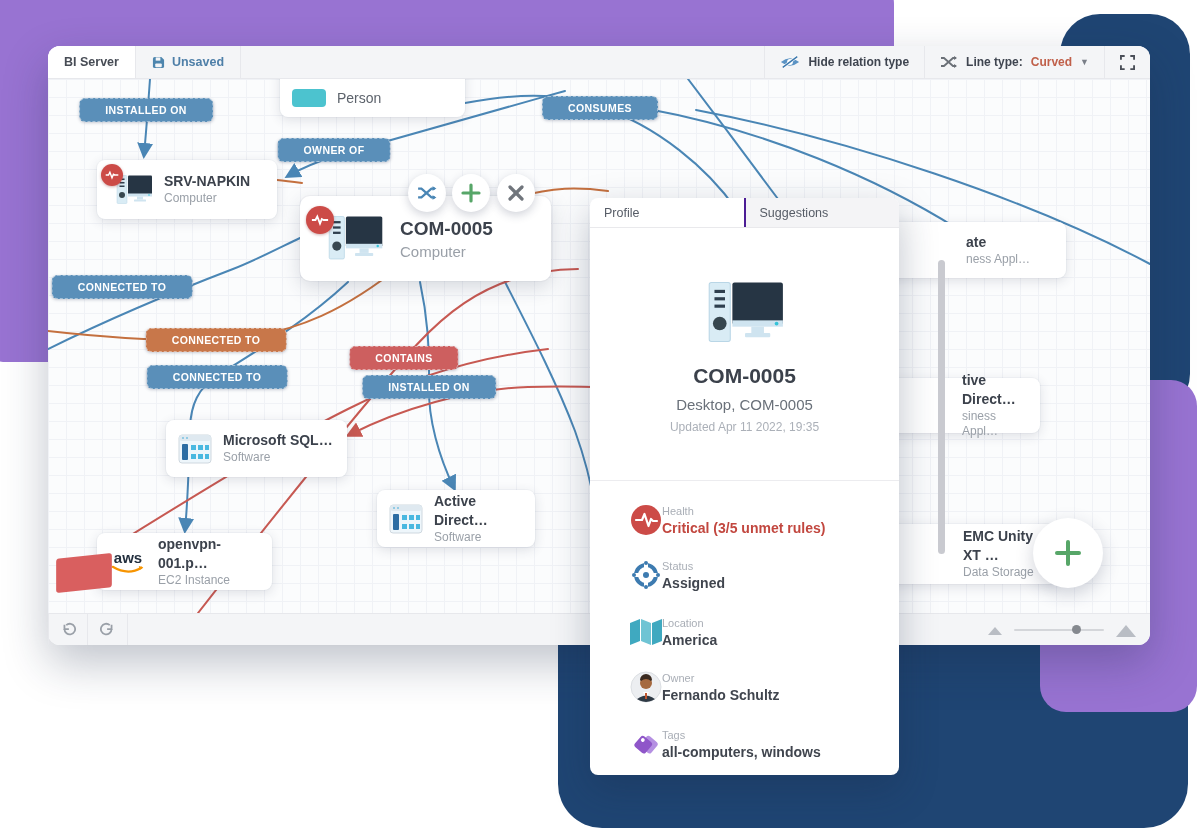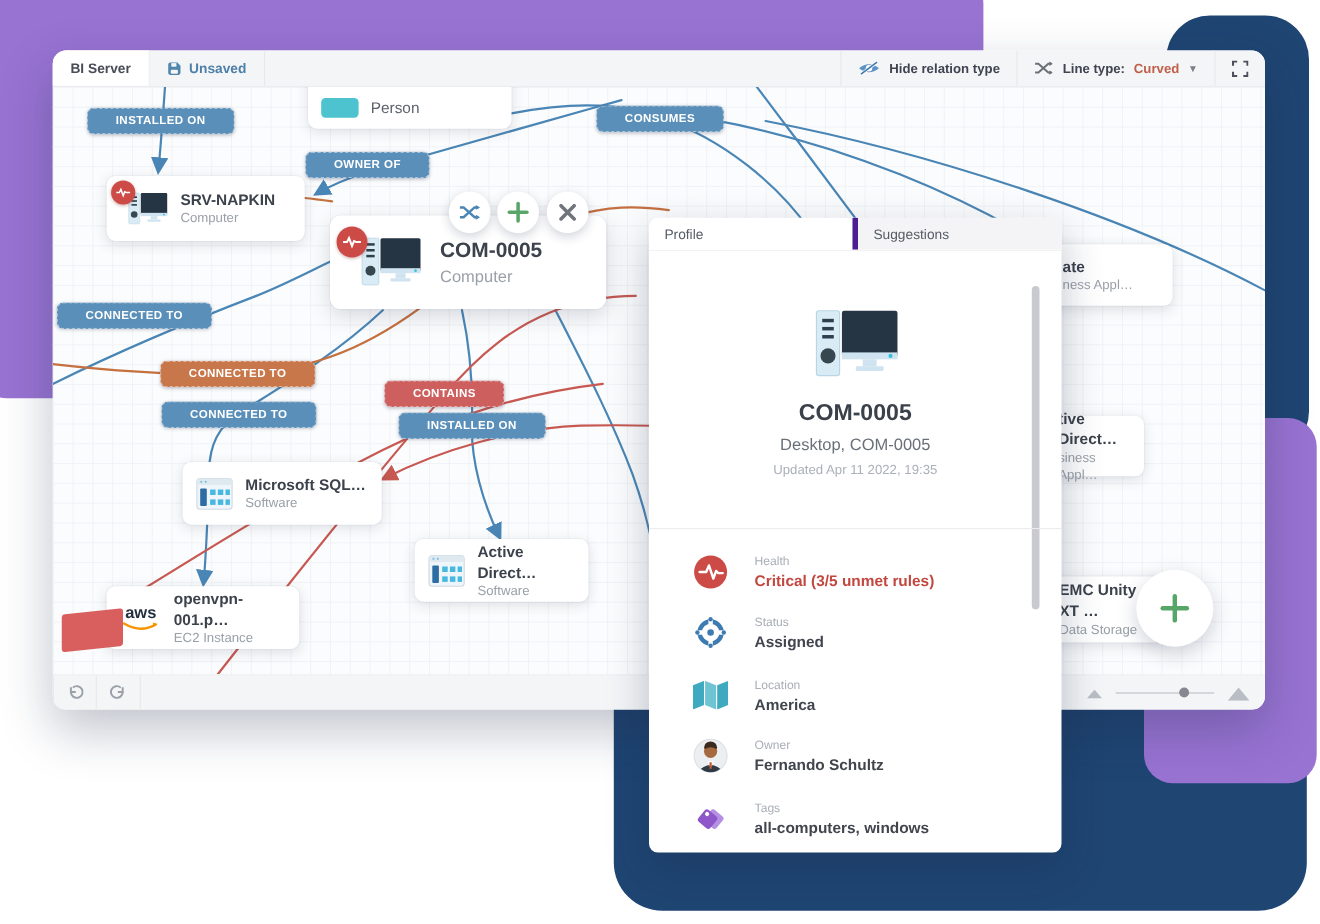--- a/index.html
+++ b/index.html
@@ -62,32 +62,32 @@
 
   
   .botbar{position:absolute;left:0;bottom:0;width:100%;height:32px;background:#f4f5f7;
     border-top:1px solid #e7e8ec;border-radius:0 0 12px 12px;display:flex;align-items:center;}
   .bb-btn{width:40px;height:100%;display:flex;align-items:center;justify-content:center;border-right:1px solid #e7e8ec;}
   .zoomctl{margin-left:auto;display:flex;align-items:center;gap:12px;padding-right:14px;}
   .slider{position:relative;width:90px;height:2px;background:#d4d6da;border-radius:2px;}
   .slider .knob{position:absolute;top:-4px;left:58px;width:9px;height:9px;border-radius:50%;background:#85898f;}
 
   
-  .panel{position:absolute;left:590px;top:198px;width:375px;height:577px;background:#fff;border-radius:8px;
+  .panel{position:absolute;left:590px;top:198px;width:309px;height:577px;background:#fff;border-radius:8px;
     box-shadow:0 14px 38px rgba(25,40,70,.28);z-index:30;}
   .ptabs{display:flex;height:30px;border-bottom:1px solid #e9e9ec;border-radius:8px 8px 0 0;overflow:hidden;}
   .ptab{display:flex;align-items:center;padding-left:14px;font-size:12.5px;color:#565c66;flex:1;}
-  .ptab.sugg{background:#f4f4f6;border-left:5px solid #4c1d95;}
+  .ptab.sugg{background:#f4f4f6;border-left:2px solid #4c1d95;}
   .pscroll{position:absolute;left:348px;top:62px;width:7px;height:294px;border-radius:4px;background:#c9cad0;}
   .hero{position:absolute;left:0;top:82px;width:100%;text-align:center;}
   .htitle{font-size:21px;font-weight:bold;color:#3b414b;margin-top:18px;}
   .hsub{font-size:15px;font-weight:normal;color:#697079;margin-top:8px;}
   .hupd{font-size:12px;color:#abb0b8;margin-top:7px;}
   .pdivider{position:absolute;left:0;top:282px;width:100%;height:1px;background:#ececef;}
-  .prow{position:absolute;left:40px;width:300px;height:44px;display:flex;align-items:center;gap:24px;}
+  .prow{position:absolute;left:40px;width:300px;height:44px;display:flex;align-items:center;}
   .prow .ric{width:32px;display:flex;justify-content:center;}
   .prow .rlabel{font-size:11px;color:#a9aeb6;margin-bottom:3px;}
   .prow .rvalue{font-size:14px;font-weight:bold;color:#40454e;}
   .rvalue.crit{color:#c2473f;}
 
   .flag{position:absolute;left:8px;top:477px;width:56px;height:34px;background:#d95f5f;border-radius:3px;
     transform:rotate(-6deg) skewX(-6deg);}
   svg{display:block;}
 </style>
 </head>

